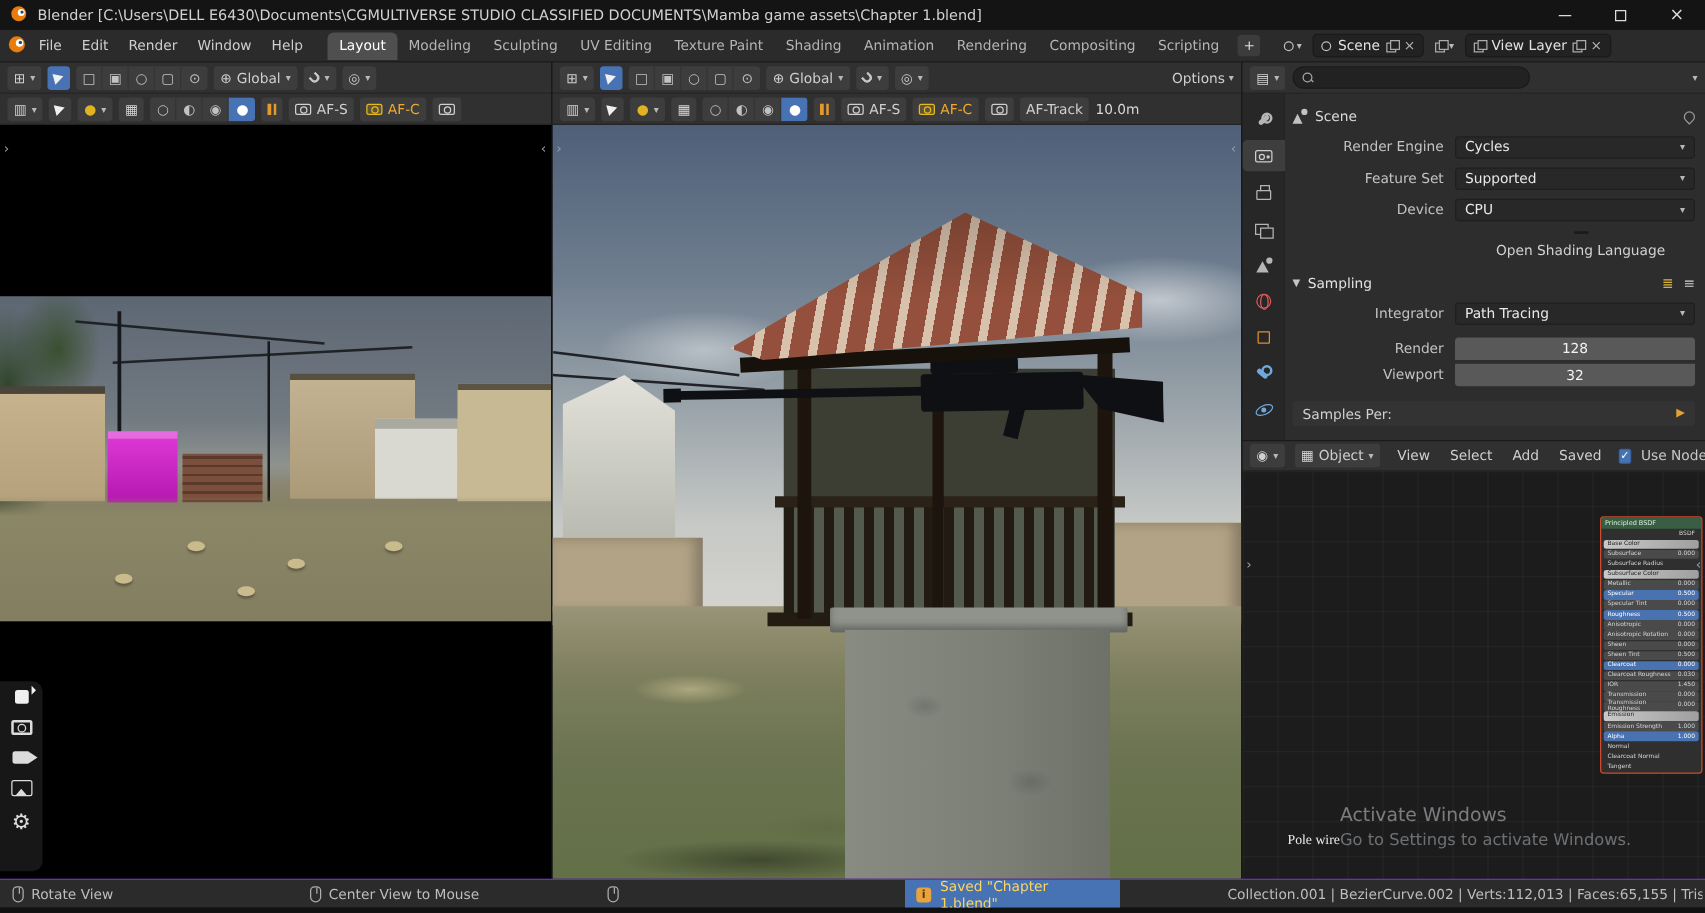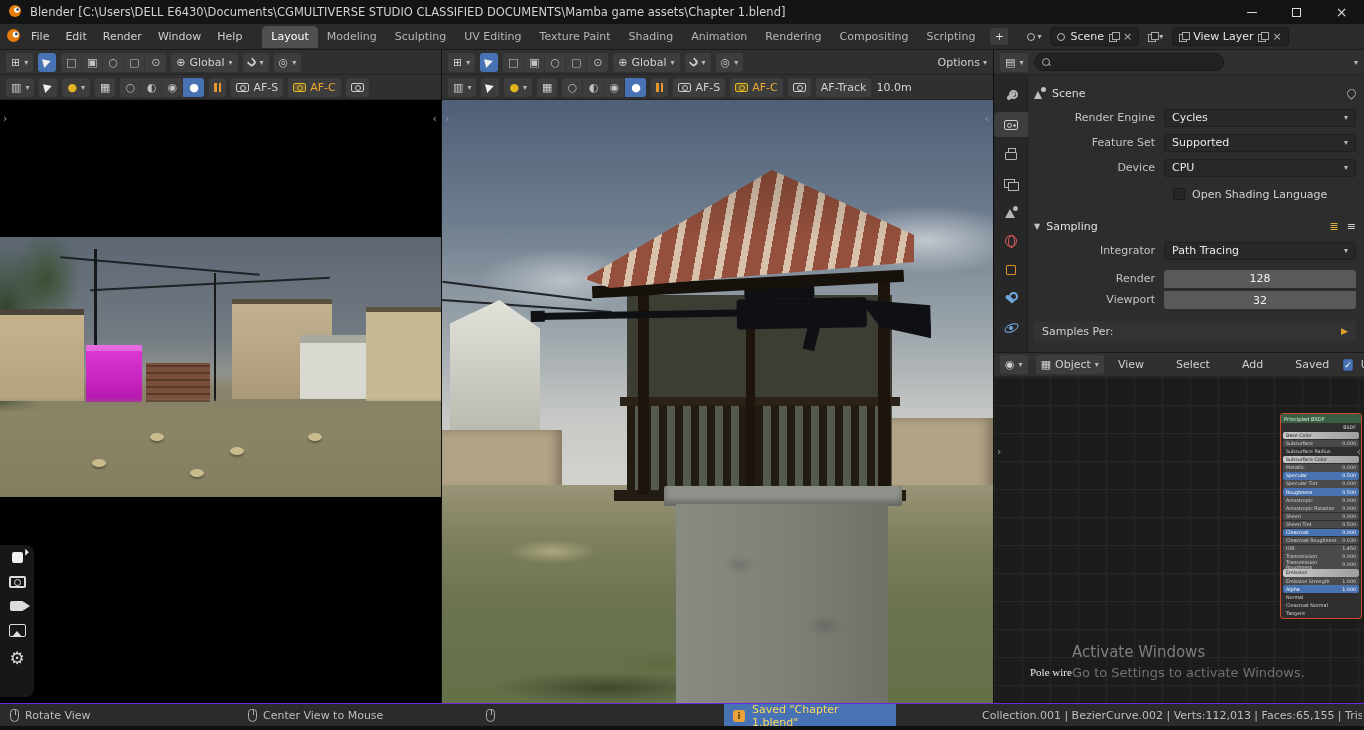--- a/index.html
+++ b/index.html
@@ -197,37 +197,37 @@
   .bc-scene-ico::before { content:""; position:absolute; left:0; bottom:0; border-left:4px solid transparent; border-right:4px solid transparent; border-bottom:8px solid #c2c2c2; }
   .bc-scene-ico::after { content:""; position:absolute; right:0; top:0; width:5px; height:5px; background:#c2c2c2; border-radius:50%; }
   .pin { margin-left:auto; width:9px; height:9px; border:1.6px solid #9a9a9a; border-radius:50% 50% 50% 0; transform:rotate(-45deg); }
   .prow { display:flex; align-items:center; height:21px; margin-top:4px; }
   .plabel { width:130px; text-align:right; padding-right:9px; color:#c3c3c3; flex:none; }
   .pfield { flex:1; height:18px; background:#282828; border:1px solid #1f1f1f; border-radius:3px;
     display:flex; align-items:center; justify-content:space-between; padding:0 7px; color:#e9e9e9; }
   .pnum { flex:1; height:18px; background:#595959; border-radius:3px; display:flex; align-items:center;
     justify-content:center; color:#f2f2f2; }
   .pnum.top { border-radius:3px 3px 0 0; } .pnum.bot { border-radius:0 0 3px 3px; margin-top:1px; }
-  .cbrow { display:flex; align-items:center; gap:7px; margin:7px 0 0 139px; height:18px; color:#d2d2d2; }
+  .cbrow { display:flex; align-items:center; gap:7px; margin:7px 0 0 139px; height:18px; color:#d2d2d2;flex-direction:column; }
   .cb { width:12px; height:12px; background:#262626; border:1px solid #1a1a1a; border-radius:2px;
     display:flex; align-items:center; justify-content:center; font-size:9px; color:#fff; }
   .cb.checked { background:#4772b3; border-color:#3a619c; }
   .panel-h { display:flex; align-items:center; gap:6px; margin-top:13px; height:20px; color:#e2e2e2; }
   .panel-h .tri { font-size:8px; color:#c4c4c4; }
   .panel-icons { margin-left:auto; display:flex; gap:8px; font-size:11px; }
   .preset-ico { color:#d8b13c; } .menu-ico { color:#cfcfcf; }
   .subpanel { margin-top:11px; height:20px; background:#333333; border-radius:3px; display:flex;
     align-items:center; justify-content:space-between; padding:0 8px; color:#d0d0d0; }
   .subpanel .play { color:#e0a32e; font-size:9px; }
 
   
   .shader-h { position:absolute; top:302px; left:0; right:0; height:25px; background:#303030;
     border-top:1px solid #1a1a1a; border-bottom:1px solid #242424; display:flex; align-items:center;
     gap:8px; padding:0 6px; overflow:hidden; white-space:nowrap; }
-  .sh-menus { display:flex; gap:20px; }
+  .sh-menus { display:flex; gap:4px; }
   .sh-menu { padding:2px 6px; color:#d0d0d0; }
   .node-area { position:absolute; top:327px; left:0; right:0; bottom:0; background:#1c1c1c;
     background-image:linear-gradient(rgba(255,255,255,.045) 1px,transparent 1px),
       linear-gradient(90deg,rgba(255,255,255,.045) 1px,transparent 1px);
     background-size:28px 28px; overflow:hidden; }
   .bsdf { position:absolute; right:2px; top:36px; width:82px; background:#2f2f2f;
     border:1px solid #cc4b2e; border-radius:3px; overflow:hidden; font-size:4.8px; color:#d5d5d5; }
   .bsdf-h { height:9px; background:#3a5e43; color:#d9efd9; display:flex; align-items:center;
     padding:0 3px; font-size:5.2px; }
   .nrow { height:7.6px; display:flex; align-items:center; justify-content:space-between;

